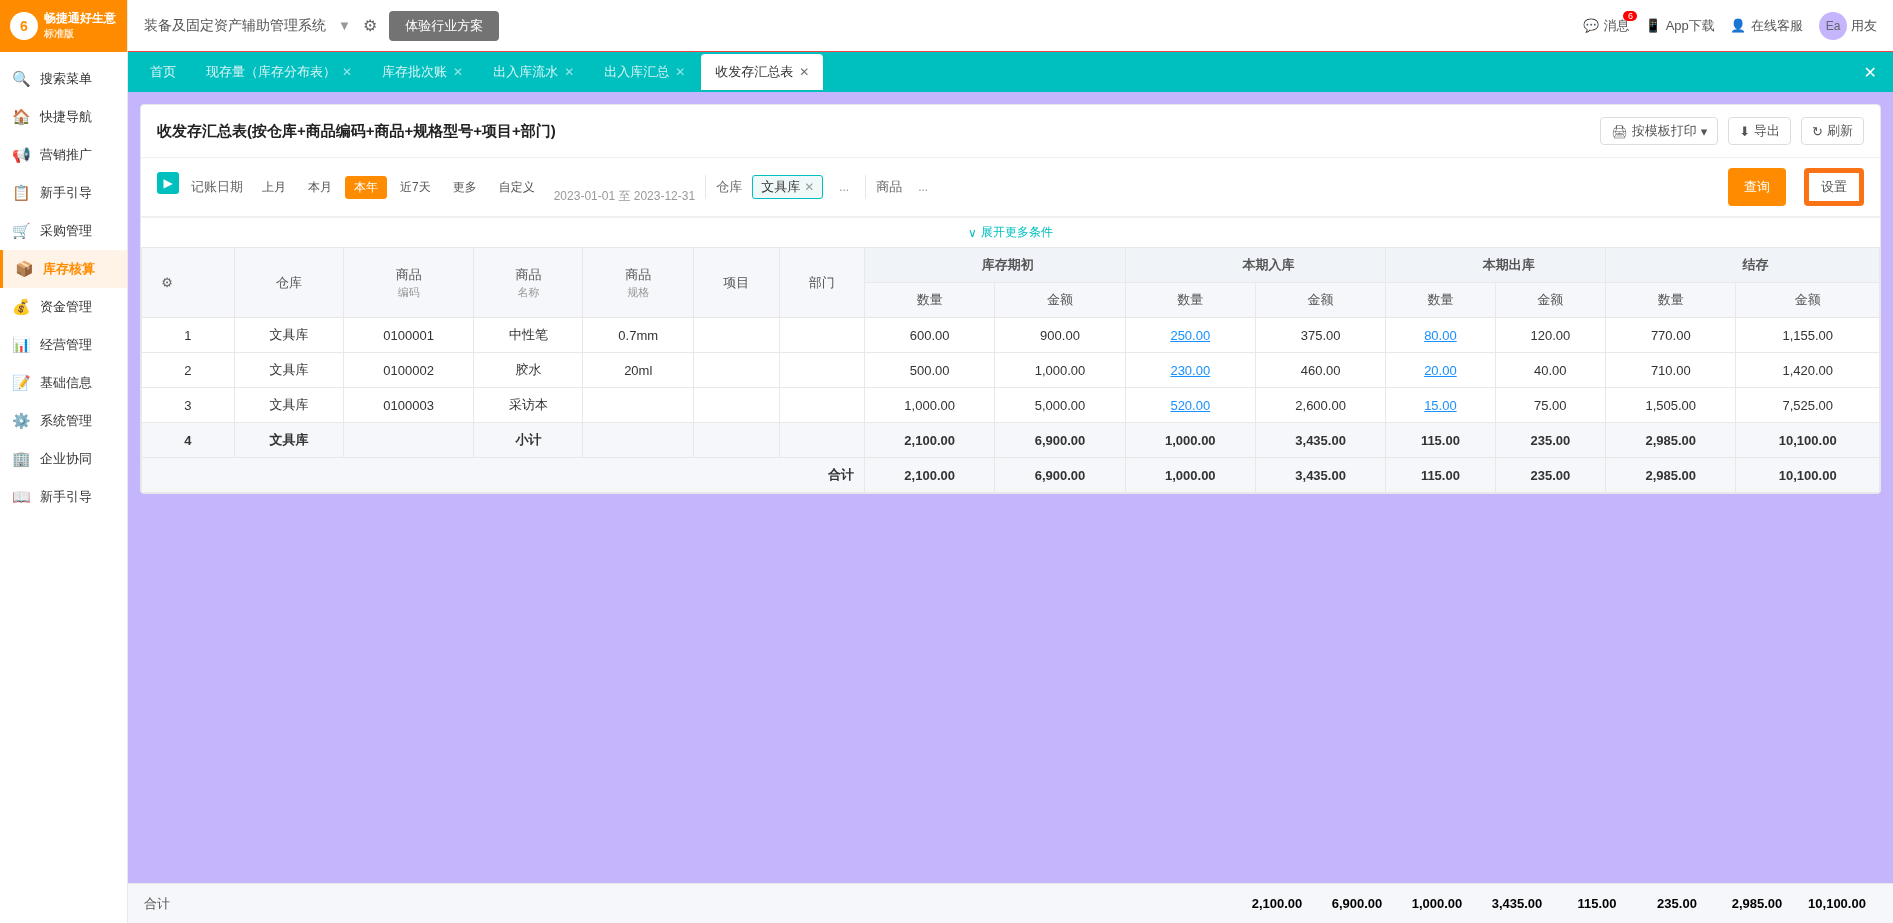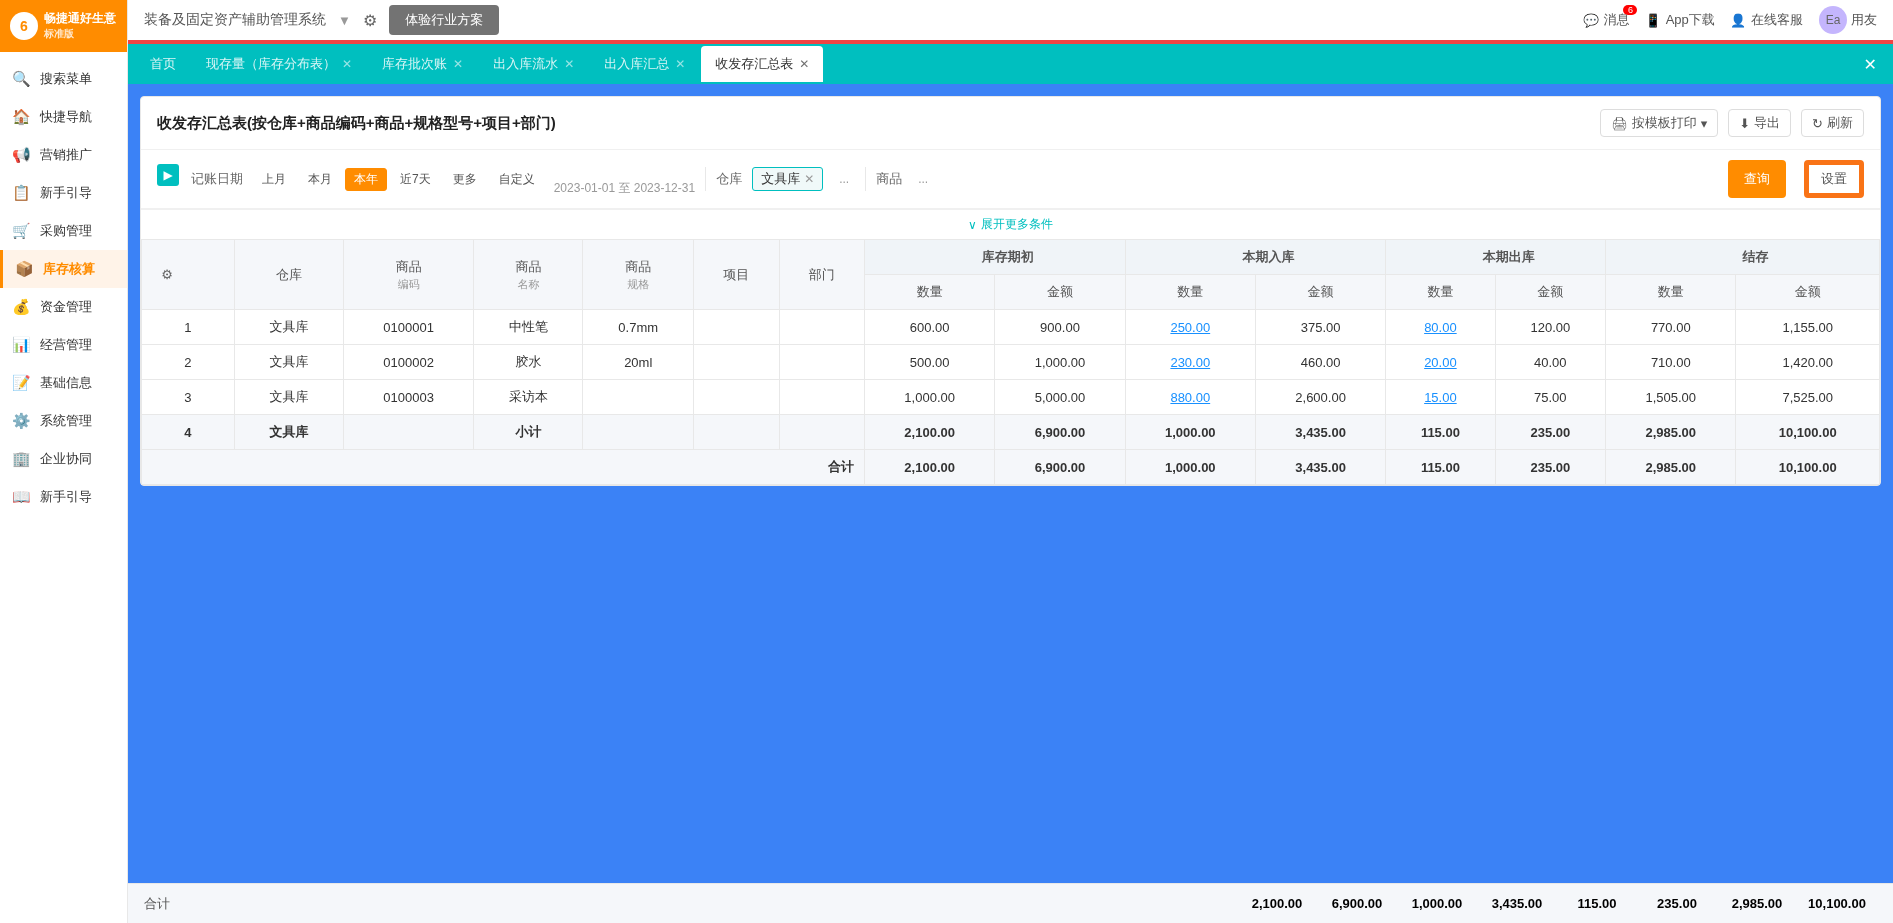--- a/index.html
+++ b/index.html
@@ -60,23 +60,23 @@
     
     .main-area {
       flex: 1;
       display: flex;
       flex-direction: column;
       overflow: hidden;
     }
 
     
     .top-header {
-      height: 44px;
+      height: 52px;
       background: #fff;
-      border-bottom: 4px solid #ef4444;
+      border-bottom: 1px solid #ef4444;
       display: flex;
       align-items: center;
       padding: 0 16px;
       justify-content: space-between;
     }
     .header-left {
       display: flex;
       align-items: center;
       gap: 12px;
     }
@@ -155,21 +155,21 @@
       margin-left: auto;
       color: #fff;
       cursor: pointer;
       font-size: 16px;
       padding: 4px 8px;
     }
 
     
     .content-area {
       flex: 1;
-      background: #3b82f6;
+      background: #c4b5fd;
       overflow-y: auto;
       padding: 12px;
       display: flex;
       flex-direction: column;
       gap: 10px;
     }
 
     
     .panel {
       background: #fff;
@@ -618,21 +618,21 @@
               <tr>
       <td>3</td>
       <td style="">文具库</td>
       <td>0100003</td>
       <td style="">采访本</td>
       <td></td>
       <td></td>
       <td></td>
       <td>1,000.00</td>
       <td>5,000.00</td>
-      <td class="underline">880.00</td>
+      <td class="underline">520.00</td>
       <td>2,600.00</td>
       <td class="underline">15.00</td>
       <td>75.00</td>
       <td>1,505.00</td>
       <td>7,525.00</td>
     </tr>
               <tr class="subtotal">
       <td>4</td>
       <td style="font-weight:bold;">文具库</td>
       <td></td>

